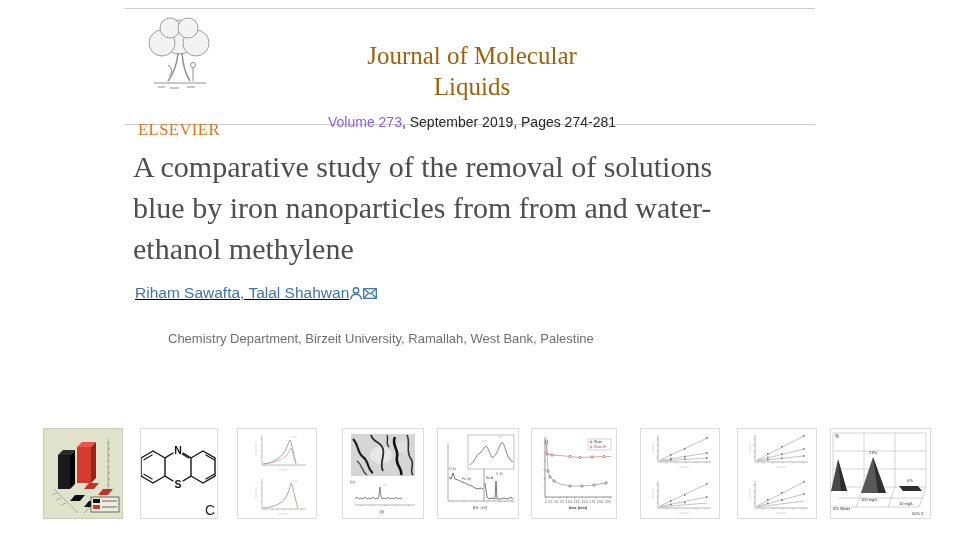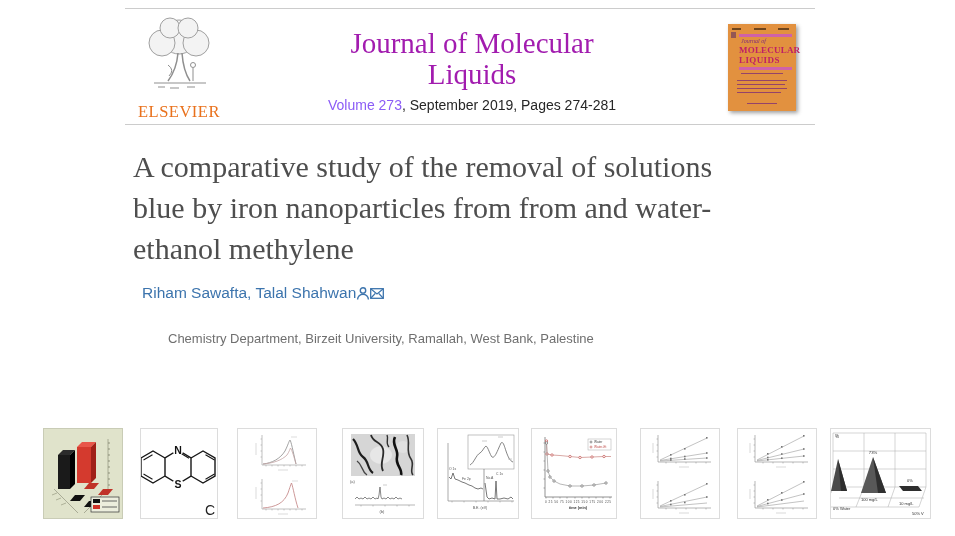--- a/index.html
+++ b/index.html
@@ -6,24 +6,24 @@
   .page{position:relative;width:955px;height:536px;background:#fff;overflow:hidden;
         font-family:"Liberation Sans",sans-serif;}
   .rule{position:absolute;height:1px;background:#ccc;}
   .rule-top{left:125px;top:8px;width:690px;}
   .rule-bottom{left:125px;top:124px;width:690px;}
 
   
   .publisher{position:absolute;left:133px;top:15px;width:92px;text-align:center;
              text-decoration:none;display:block;cursor:pointer;}
   .publisher-wordmark{font-family:"Liberation Serif",serif;font-size:16.5px;
-             color:#e9711c;letter-spacing:.5px;margin-top:1px;}
+             color:#e9711c;letter-spacing:.5px;margin-top:19px;}
   .journal-heading{position:absolute;left:252px;top:28px;width:440px;text-align:center;}
-  .journal-heading h1{margin:0;font-family:"Liberation Serif",serif;font-weight:400;
-             font-size:29px;line-height:31px;color:#a21caf;}
+  .journal-heading h1{margin:12px;font-family:"Liberation Serif",serif;font-weight:400;
+             font-size:25px;line-height:31px;color:#a16207;}
   .citation{margin-top:7px;font-size:14px;color:#262626;}
   .citation a{color:#8b5cf6;text-decoration:none;cursor:pointer;}
 
   
   .cover{position:absolute;left:728px;top:24px;width:68px;height:87px;background:#e2913f;
          box-shadow:2px 2px 4px rgba(0,0,0,.38);cursor:pointer;display:block;
          font-family:"Liberation Serif",serif;}
   .cover i{position:absolute;display:block;}
   .cover .dash{height:1.5px;background:#6e441c;top:4px;}
   .cover .crest{left:3px;top:8px;width:5px;height:6px;background:rgba(96,48,96,.6);}
@@ -32,21 +32,21 @@
   .cover .bar2{top:43px;}
   .cover-journal-of{position:absolute;left:13px;top:14px;font-size:6px;font-style:italic;color:#7d2a7d;}
   .cover-molecular{position:absolute;left:11px;top:21px;font-size:9px;font-weight:bold;color:#bf2065;letter-spacing:.2px;}
   .cover-liquids{position:absolute;left:11px;top:31px;font-size:9px;font-weight:bold;color:#bf2065;letter-spacing:.4px;}
   .cover .tline{height:1px;background:rgba(122,42,122,.75);}
 
   
   .article-title{position:absolute;left:133px;top:146px;width:715px;margin:0;
         font-family:"Liberation Serif",serif;font-weight:400;
         font-size:30px;line-height:41px;color:#4e4e4e;}
-  .authors-row{position:absolute;left:142px;top:284px;display:flex;align-items:center;}
+  .authors-row{position:absolute;left:135px;top:284px;display:flex;align-items:center;text-decoration:underline;}
   .authors{font-size:15.5px;color:#3c74ad;cursor:pointer;}
   .authors-row svg{cursor:pointer;}
   .affiliation{position:absolute;left:168px;top:331px;font-size:13px;color:#6f6f6f;}
   .dates{position:absolute;left:134px;top:371px;font-size:13.2px;color:#3a3a3a;}
 
   
   .thumb{position:absolute;top:428px;height:91px;background:#fff;border:1px solid #dcdcdc;
          box-sizing:border-box;display:block;cursor:pointer;}
   .thumb svg{display:block;width:100%;height:100%;}
   .t1{left:43px;width:80px;border:1px solid #c9ccb6;}
@@ -92,37 +92,20 @@
   </a>
 
   <div class="journal-heading">
     <h1><span>Journal of Molecular</span><br>
       <span>Liquids</span></h1>
     <div class="citation">
       <a>Volume 273</a><span>, September 2019, Pages 274-281</span>
     </div>
   </div>
 
-  <a class="cover">
-    <i class="dash" style="left:4px;width:9px"></i>
-    <i class="dash" style="left:26px;width:12px"></i>
-    <i class="dash" style="left:50px;width:11px"></i>
-    <i class="crest"></i>
-    <i class="bar bar1"></i>
-    <span class="cover-journal-of">Journal of</span>
-    <span class="cover-molecular">MOLECULAR</span>
-    <span class="cover-liquids">LIQUIDS</span>
-    <i class="bar bar2"></i>
-    <i class="tline" style="left:13px;top:49px;width:42px"></i>
-    <i class="tline" style="left:9px;top:56px;width:50px"></i>
-    <i class="tline" style="left:9px;top:60px;width:48px"></i>
-    <i class="tline" style="left:9px;top:64px;width:50px"></i>
-    <i class="tline" style="left:9px;top:68px;width:44px"></i>
-    <i class="tline" style="left:19px;top:79px;width:30px"></i>
-  </a>
 
   <h2 class="article-title"><span>A comparative study of the removal of solutions</span><br><span>blue by iron nanoparticles from from and water-</span><br><span>ethanol methylene</span></h2>
 
   <div class="authors-row">
     <span class="authors">Riham Sawafta, Talal Shahwan</span>
     <svg width="14" height="15" viewBox="0 0 14 15">
       <circle cx="7" cy="4.4" r="2.7" fill="none" stroke="#3c74ad" stroke-width="1.4"></circle>
       <path d="M1.6,13.6 a5.4,5.4 0 0 1 10.8,0" fill="none" stroke="#3c74ad" stroke-width="1.4"></path>
     </svg>
     <svg width="14" height="11" viewBox="0 0 14 11">

